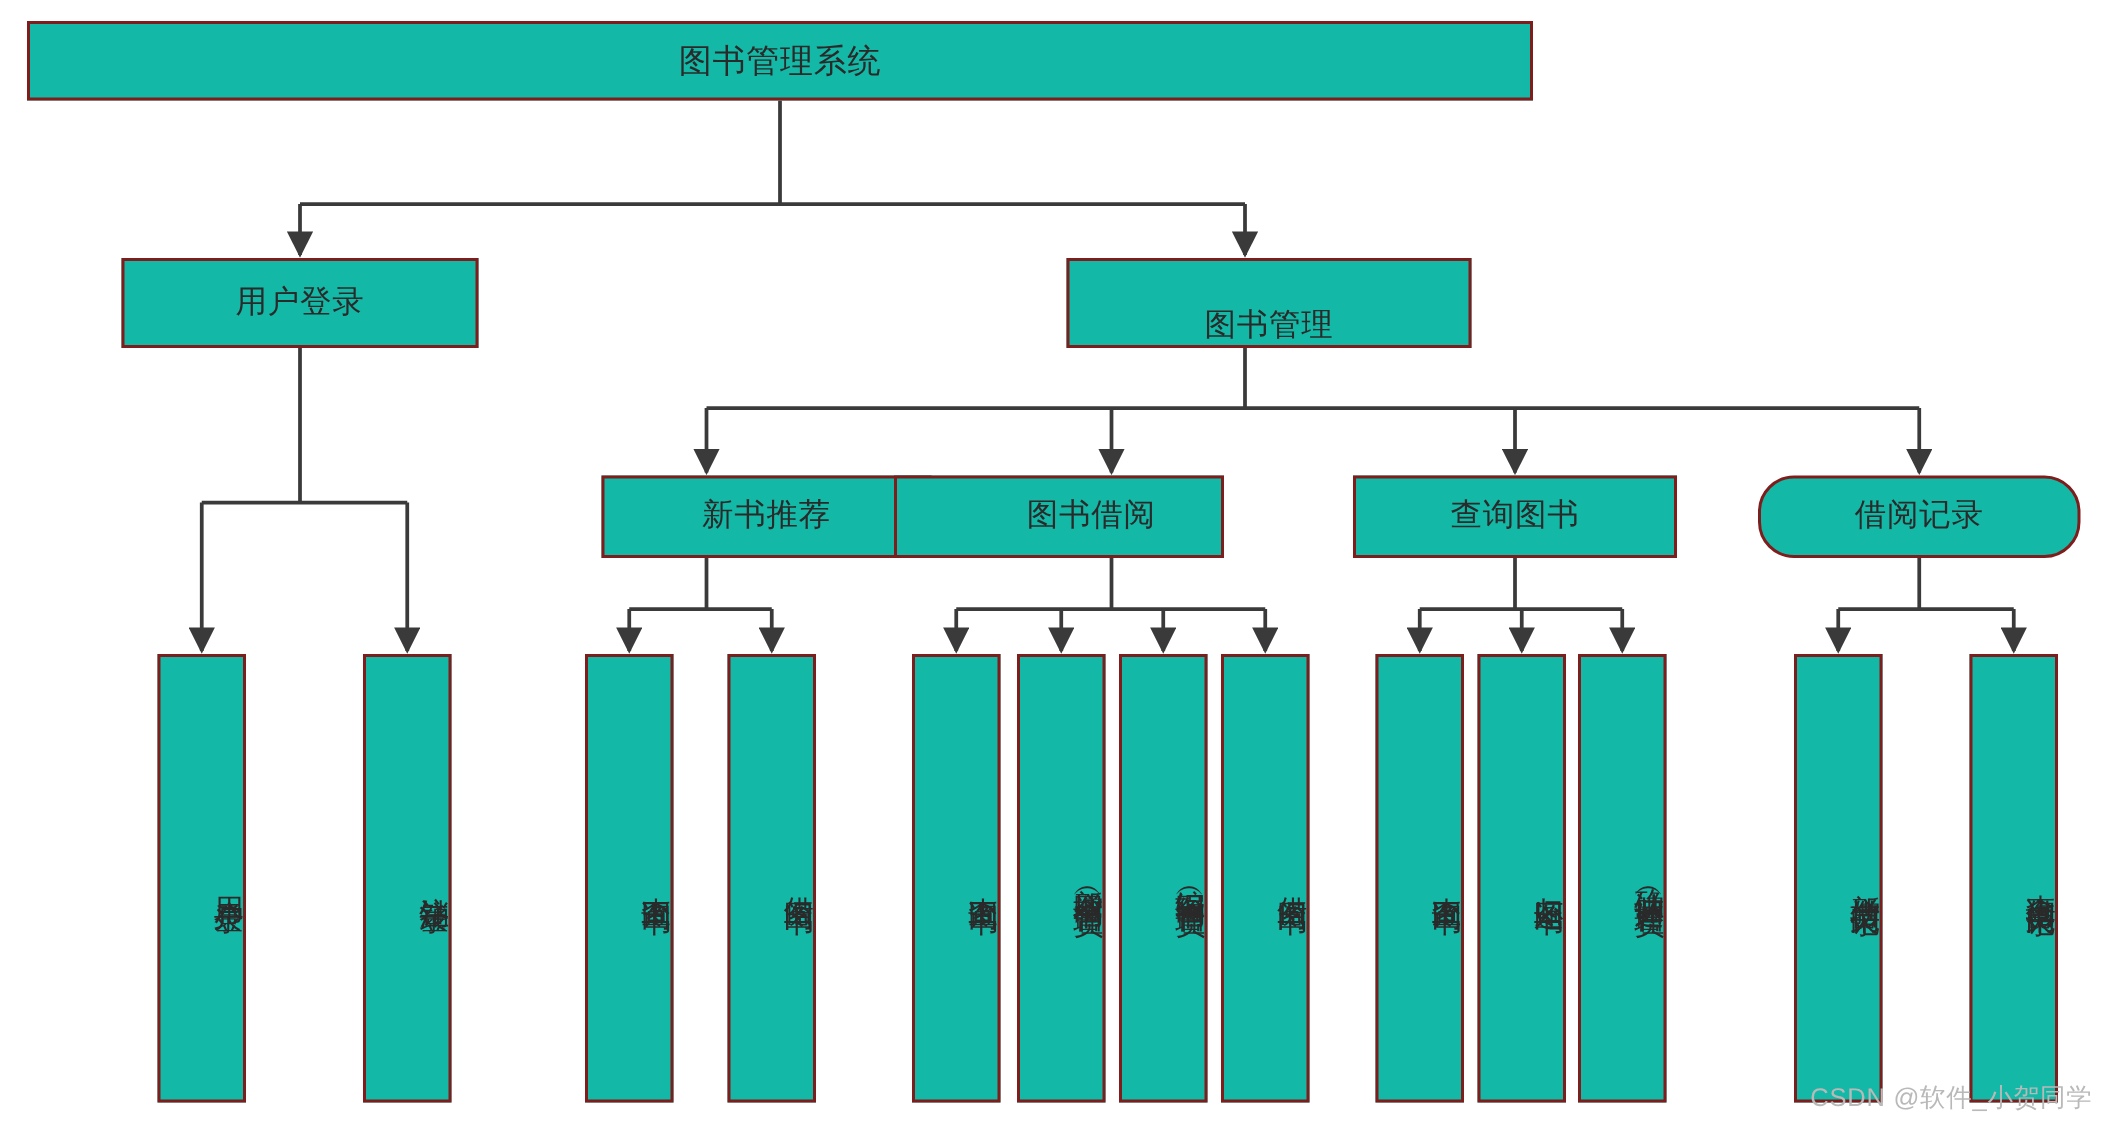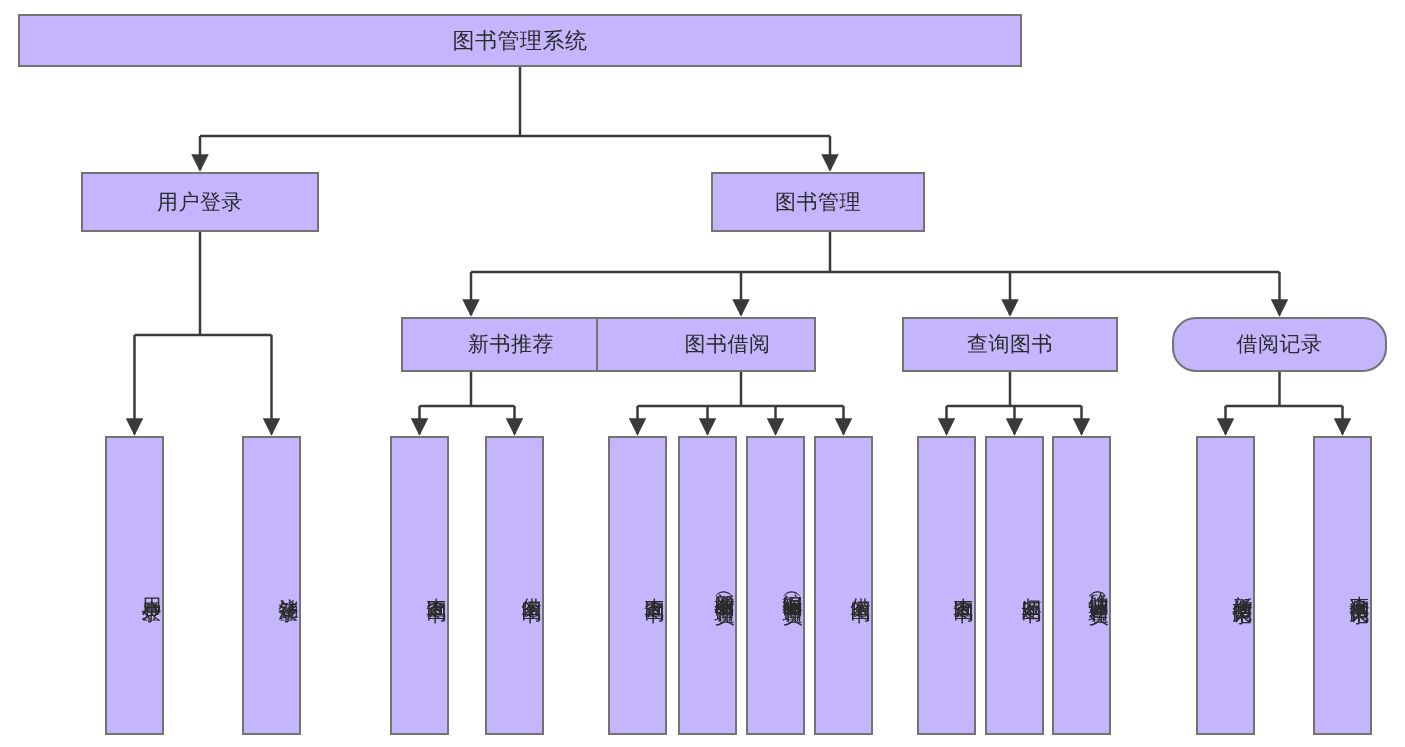--- a/index.html
+++ b/index.html
@@ -21,22 +21,22 @@
     position: absolute;
     left: 0;
     top: 0;
     width: 1405px;
     height: 747px;
     pointer-events: none;
   }
   .node {
     position: absolute;
     box-sizing: border-box;
-    border: 2px solid #737373;
-    background: #c4b5fd;
+    border: 2px solid #7f1d1d;
+    background: #14b8a6;
     display: flex;
     align-items: center;
     justify-content: center;
     color: #2a2a2a;
   }
   .node-label {
     display: block;
     text-align: center;
     line-height: 1.18;
     letter-spacing: 0.5px;
@@ -119,21 +119,21 @@
       <line x1="1225.5" y1="406" x2="1225.5" y2="434" stroke="#3a3a3a" stroke-width="2.5" marker-end="url(#arr)"></line>
       <line x1="1342.5" y1="406" x2="1342.5" y2="434" stroke="#3a3a3a" stroke-width="2.5" marker-end="url(#arr)"></line>
     </svg>
   <div id="nodes-layer">
       <div class="node h-node root" style="left: 18px; top: 14px; width: 1004px; height: 53px;">
         <span class="node-label">图书管理系统</span>
       </div>
       <div class="node h-node" style="left: 81px; top: 172px; width: 238px; height: 60px;">
         <span class="node-label">用户登录</span>
       </div>
-      <div class="node h-node" style="left: 711px; top: 172px; width: 214px; height: 60px;">
+      <div class="node h-node" style="left: 711px; top: 172px; width: 270px; height: 60px; align-items: flex-end;">
         <span class="node-label">图书管理</span>
       </div>
       <div class="node h-node" style="left: 361px; top: 317px; width: 220px; height: 55px; margin-left: 40px;">
         <span class="node-label">新书推荐</span>
       </div>
       <div class="node h-node" style="left: 596px; top: 317px; width: 220px; height: 55px; padding-left: 43px;">
         <span class="node-label">图书借阅</span>
       </div>
       <div class="node h-node" style="left: 902px; top: 317px; width: 216px; height: 55px;">
         <span class="node-label">查询图书</span>
@@ -174,13 +174,14 @@
       <div class="node v-node" style="left: 1052px; top: 436px; width: 59px; height: 299px;">
         <span class="node-label">确认归还（管理员）</span>
       </div>
       <div class="node v-node" style="left: 1196px; top: 436px; width: 59px; height: 299px;">
         <span class="node-label">新增借阅记录</span>
       </div>
       <div class="node v-node" style="left: 1313px; top: 436px; width: 59px; height: 299px;">
         <span class="node-label">查询借阅记录</span>
       </div>
     </div>
+  <div id="watermark">CSDN @软件_小贺同学</div>
 </div>
 
 </body></html>

